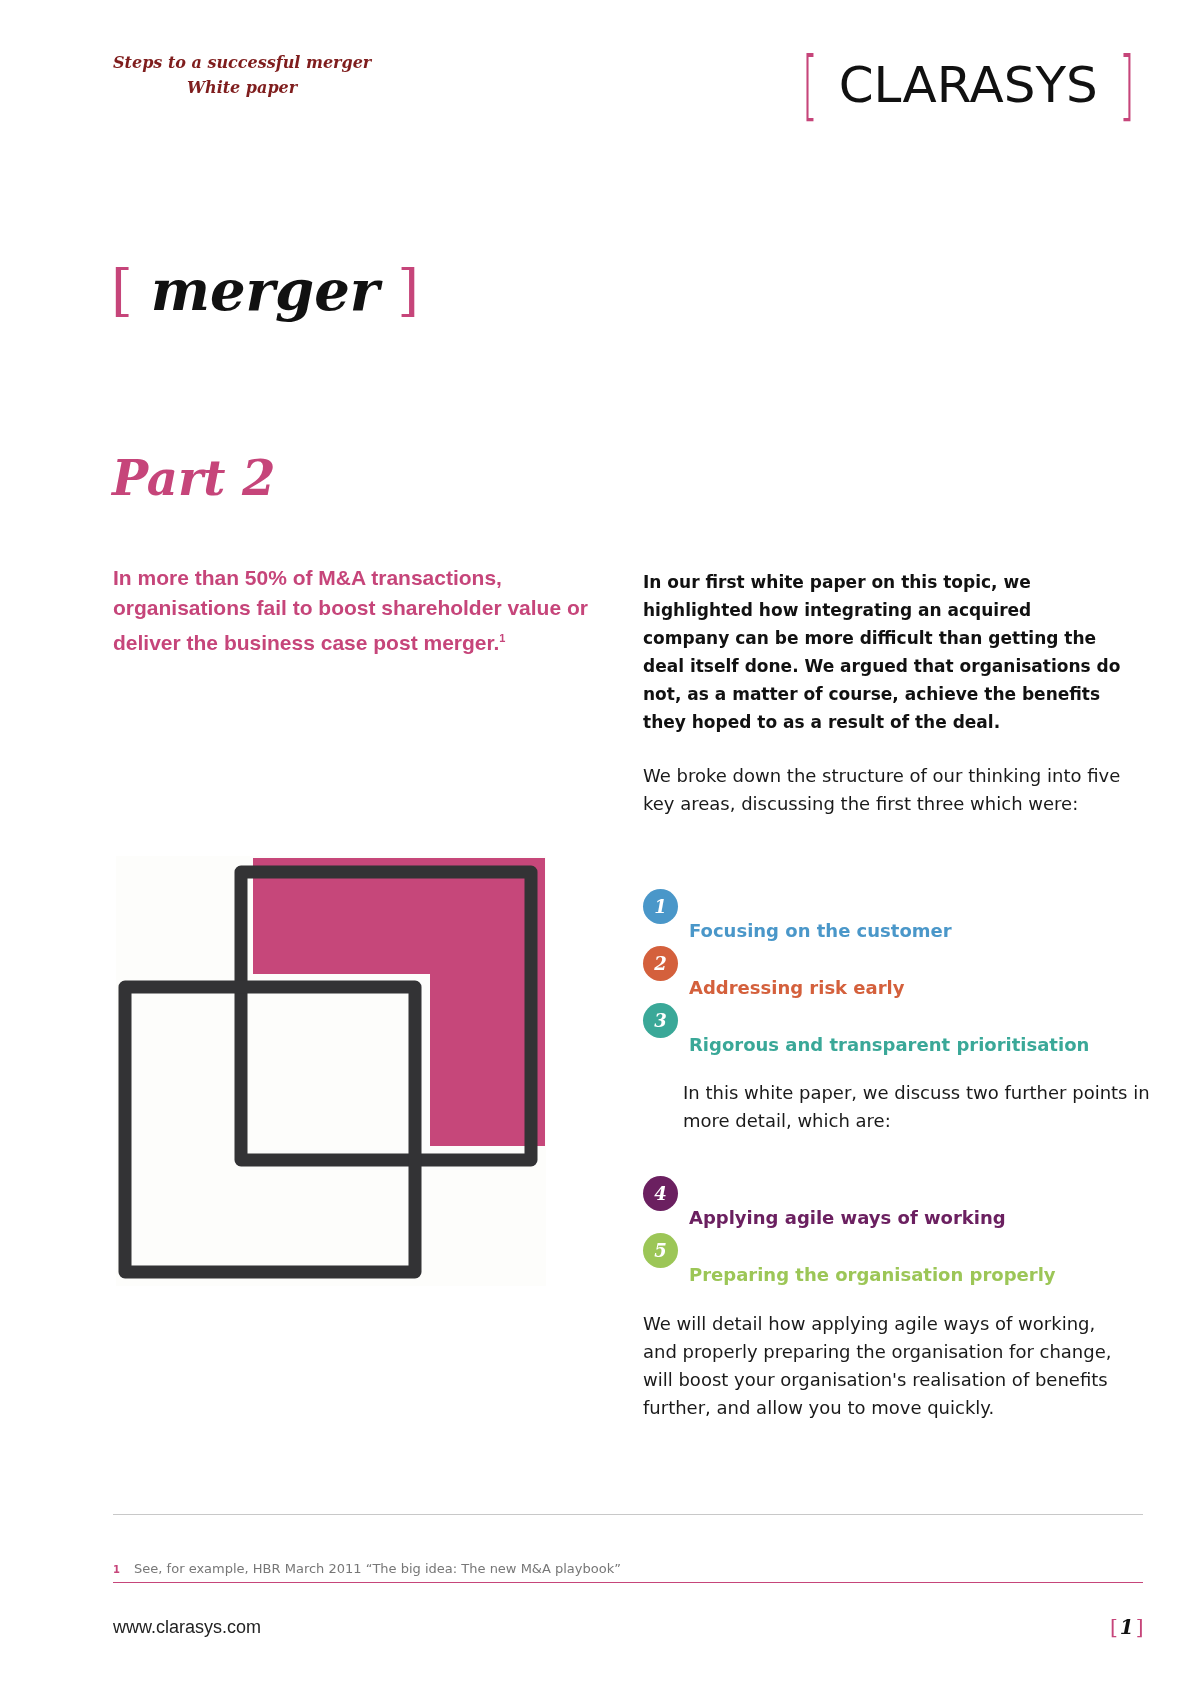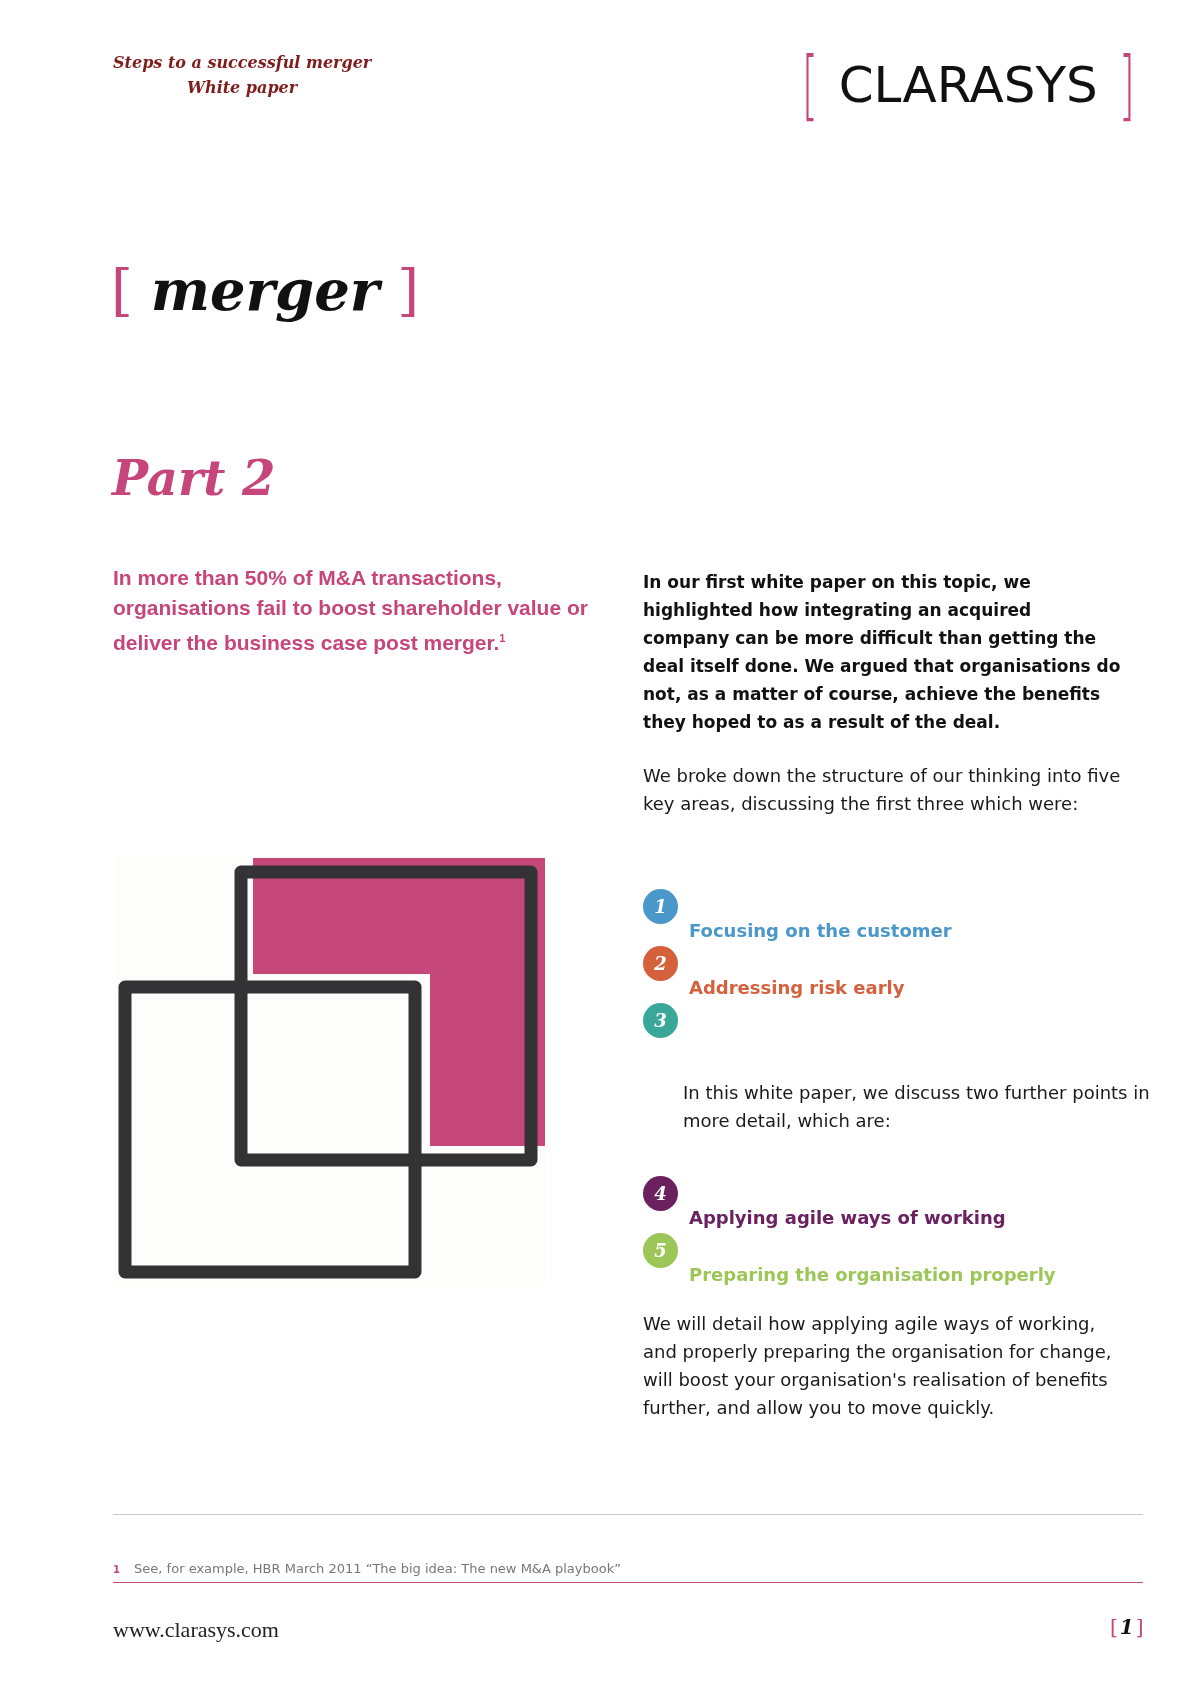--- a/index.html
+++ b/index.html
@@ -23,21 +23,21 @@
   .intro { left: 643px; top: 568px; width: 480px; font-family: "DejaVu Sans", sans-serif; font-weight: bold; font-size: 17px; line-height: 28px; color: #111; }
   .body-text { font-family: "DejaVu Sans", sans-serif; font-size: 18px; line-height: 28px; color: #1a1a1a; width: 480px; }
 
   .list-item { display: flex; align-items: center; height: 36px; }
   .badge { width: 35px; height: 35px; border-radius: 50%; color: #fff; font-family: "DejaVu Serif", serif; font-style: italic; font-weight: bold; font-size: 18px; display: flex; align-items: center; justify-content: center; margin-right: 11px; flex: none; }
   .item-label { font-family: "DejaVu Sans", sans-serif; font-weight: bold; font-size: 18px; margin-top: 48px; }
 
   .rule { height: 1px; }
   .footnote { left: 113px; top: 1535px; font-family: "DejaVu Sans", sans-serif; font-size: 13px; color: #777; margin-top: 26px; }
   .footnote .num { color: #c6457a; font-weight: bold; font-size: 10px; margin-right: 10px; }
-  .footer-url { left: 113px; top: 1617px; font-family: Liberation Serif, serif; font-size: 22px; color: #222; }
+  .footer-url { left: 113px; top: 1617px; font-family: Liberation Sans, sans-serif; font-size: 18px; color: #222; }
   .footer-page { left: 1110px; top: 1615px; font-family: "DejaVu Serif", serif; font-size: 20px; }
   .footer-page .br { color: #c6457a; }
   .footer-page .n { font-style: italic; font-weight: bold; color: #111; margin: 0 2px; }
 </style>
 </head>
 <body>
 
 <div class="abs hdr-meta">
   <div>Steps to a successful merger</div>
   <div>White paper</div>
@@ -79,20 +79,21 @@
   <div class="list-item">
     <span class="badge" style="background:#4a97c9">1</span>
     <span class="item-label" style="color:#4a97c9">Focusing on the customer</span>
   </div>
   <div class="list-item" style="margin-top:21px">
     <span class="badge" style="background:#d4603c">2</span>
     <span class="item-label" style="color:#d4603c">Addressing risk early</span>
   </div>
   <div class="list-item" style="margin-top:21px">
     <span class="badge" style="background:#3aa898">3</span>
+    <span class="item-label" style="color:#3aa898">Rigorous and transparent prioritisation</span>
   </div>
 </div>
 
 <div class="abs body-text" style="left:643px; top:1079px;margin-left:40px;">In this white paper, we discuss two further points in more detail, which are:</div>
 
 <div class="abs" style="left:643px; top:1175px;">
   <div class="list-item">
     <span class="badge" style="background:#6b2060">4</span>
     <span class="item-label" style="color:#6b2060">Applying agile ways of working</span>
   </div>

